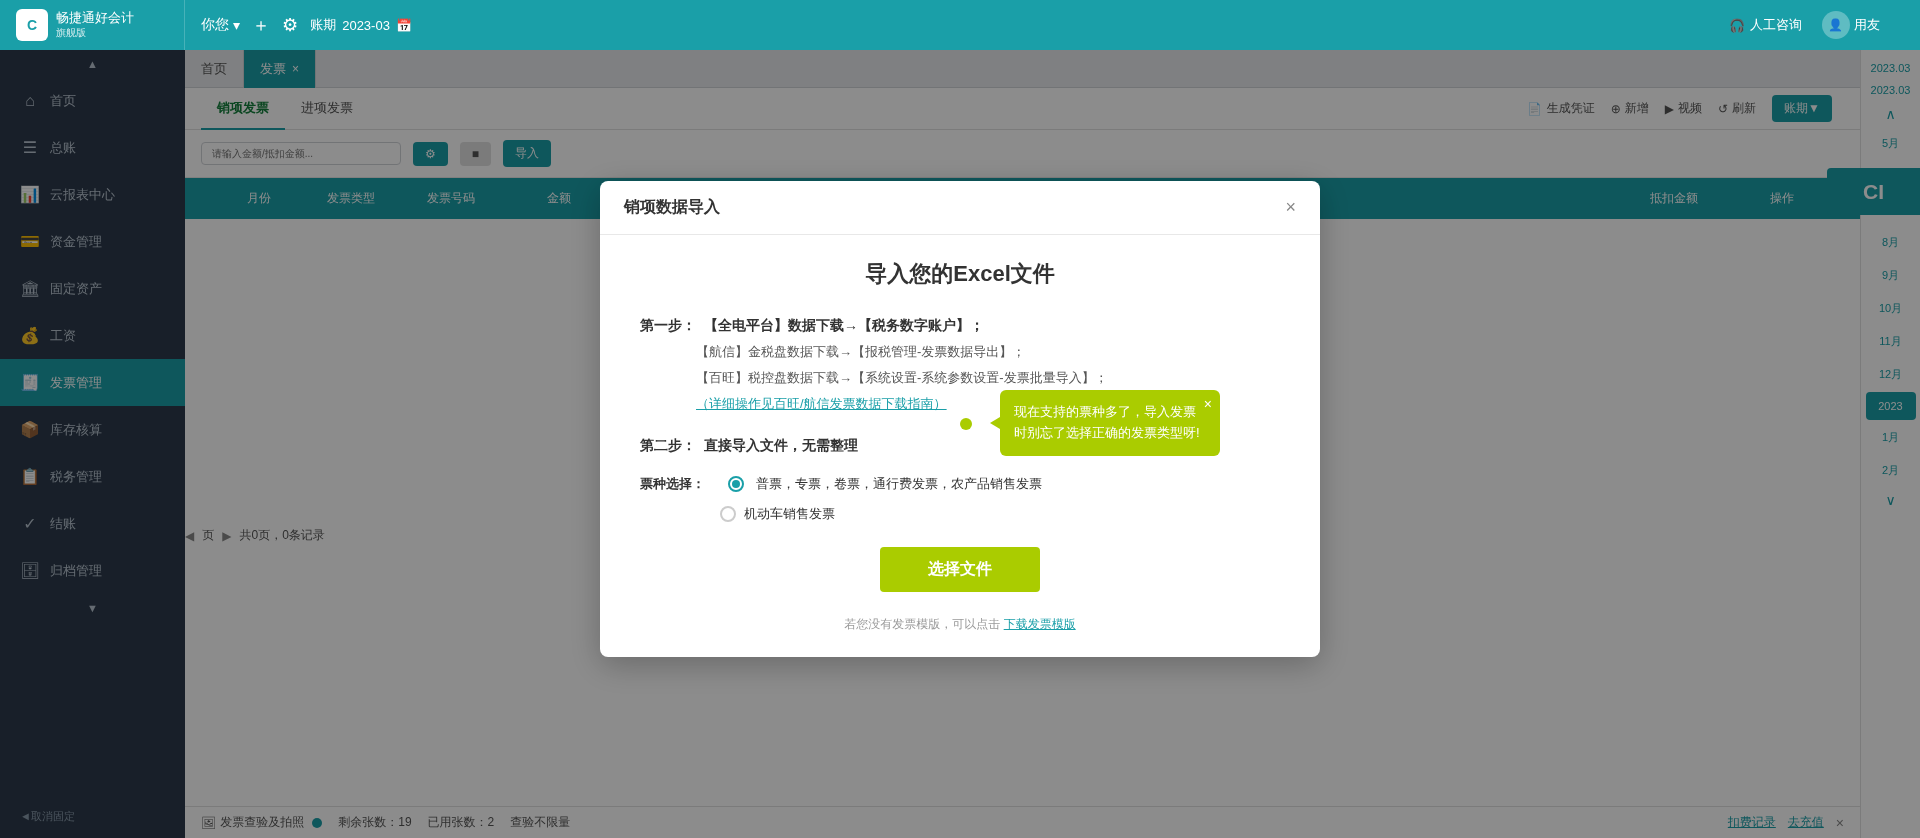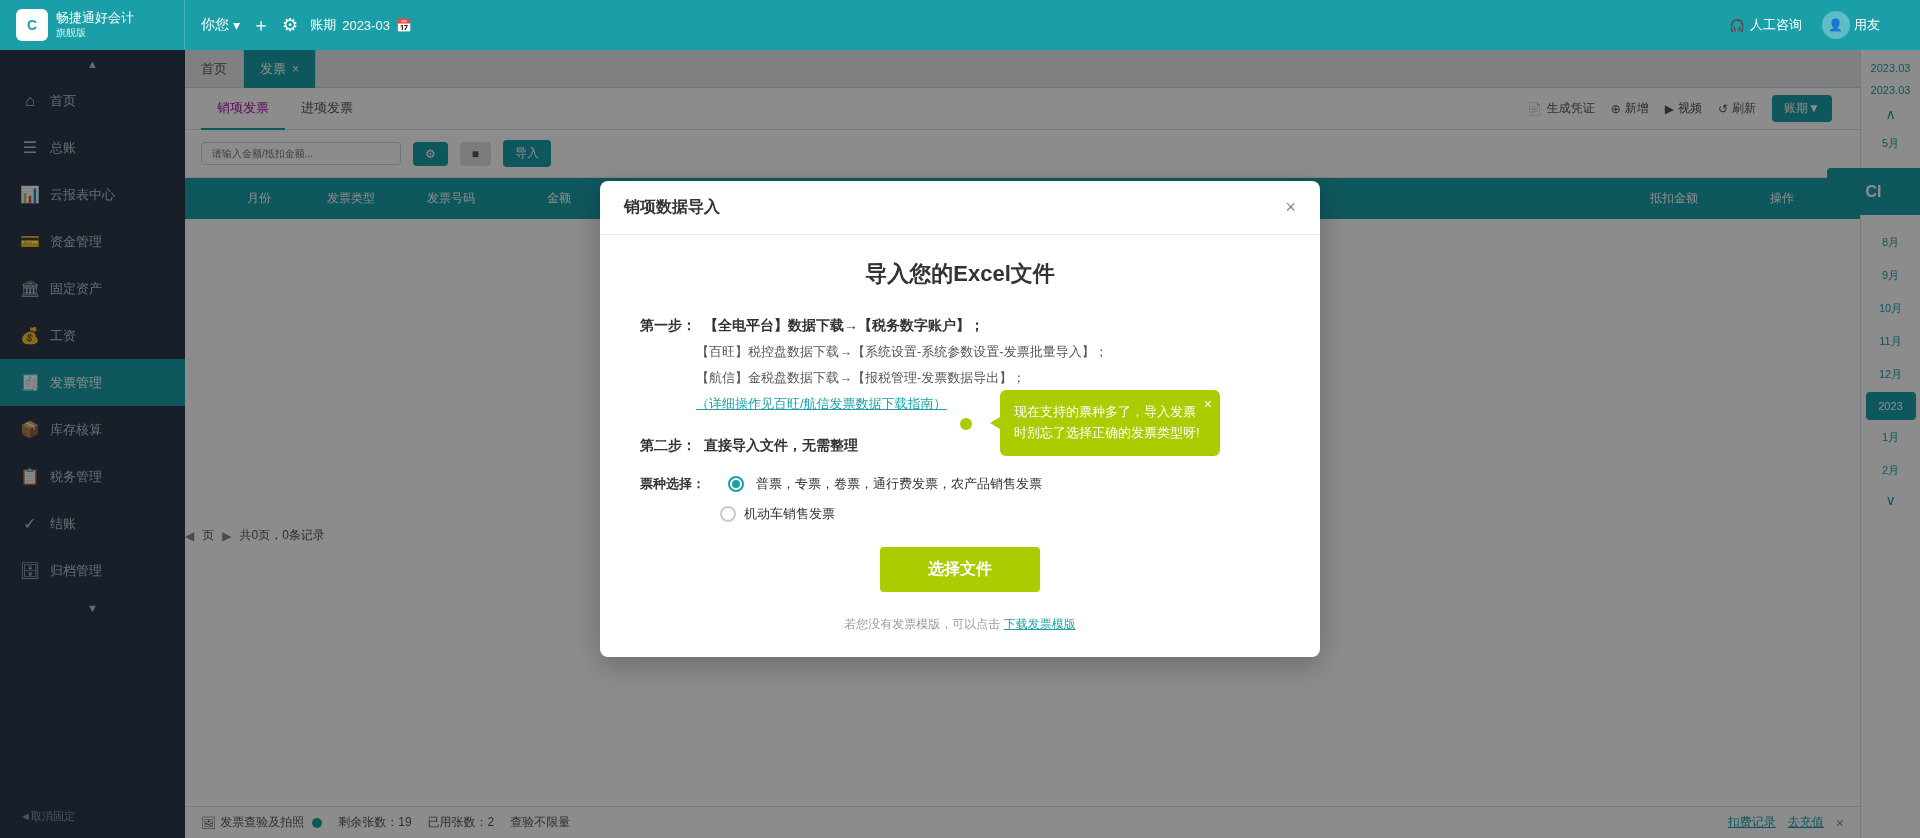--- a/index.html
+++ b/index.html
@@ -168,23 +168,23 @@
     .sub-tab {
       padding: 0 16px;
       height: 42px;
       display: flex; align-items: center;
       cursor: pointer;
       font-size: 13px;
       color: #555;
       border-bottom: 2px solid transparent;
     }
     .sub-tab.active {
-      color: #a21caf;
+      color: #15803d;
       border-bottom: 2px solid #1a9fa8;
-      font-weight: normal;
+      font-weight: bold;
     }
 
     
     .toolbar {
       display: flex; align-items: center; gap: 12px;
       padding: 10px 16px;
       background: white;
       border-bottom: 1px solid #e8e8e8;
     }
     .search-input {
@@ -402,21 +402,21 @@
     }
     .page-btn { cursor: pointer; color: #888; }
 
     
     .ci-avatar {
       position: fixed;
       right: 0; top: 168px;
       width: 93px; height: 47px;
       background: #1a9fa8;
       display: flex; align-items: center; justify-content: center;
-      color: white; font-size: 16px; font-weight: bold;
+      color: white; font-size: 21px; font-weight: bold;
       border-radius: 4px 0 0 4px;
       z-index: 50;
     }
     .invoice-list-area {
       height: 300px;
       overflow: hidden;
       position: relative;
     }
   </style>
 </head>
@@ -641,22 +641,22 @@
   </div>
   <div class="modal-body">
     <div class="modal-main-title">导入您的Excel文件</div>
 
     <div class="step-section">
       <div class="step-label">
         <span>第一步：</span>
         <span>【全电平台】数据下载→【税务数字账户】；</span>
       </div>
       <div class="step-content">
+        <div>【航信】金税盘数据下载→【报税管理-发票数据导出】；</div>
         <div>【百旺】税控盘数据下载→【系统设置-系统参数设置-发票批量导入】；</div>
-        <div>【航信】金税盘数据下载→【报税管理-发票数据导出】；</div>
         <div>
           <a class="step-link">（详细操作见百旺/航信发票数据下载指南）</a>
         </div>
       </div>
     </div>
 
     <div class="step-section">
       <div class="step-label">
         <span>第二步：</span>
         <span>直接导入文件，无需整理</span>

